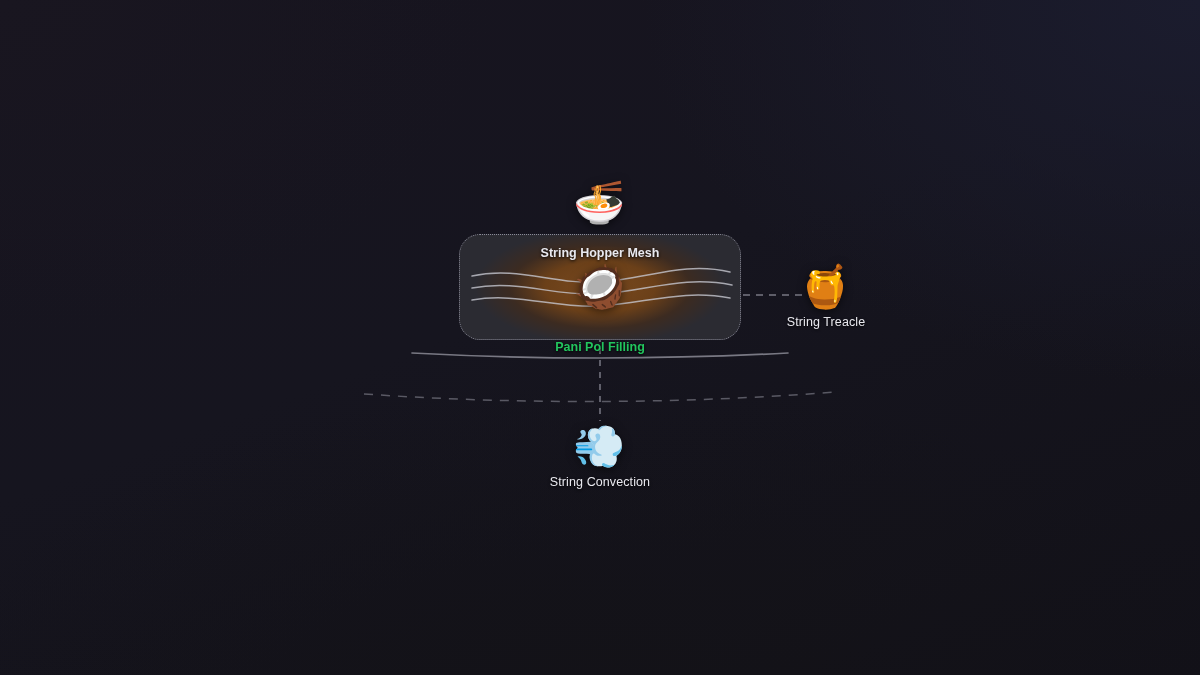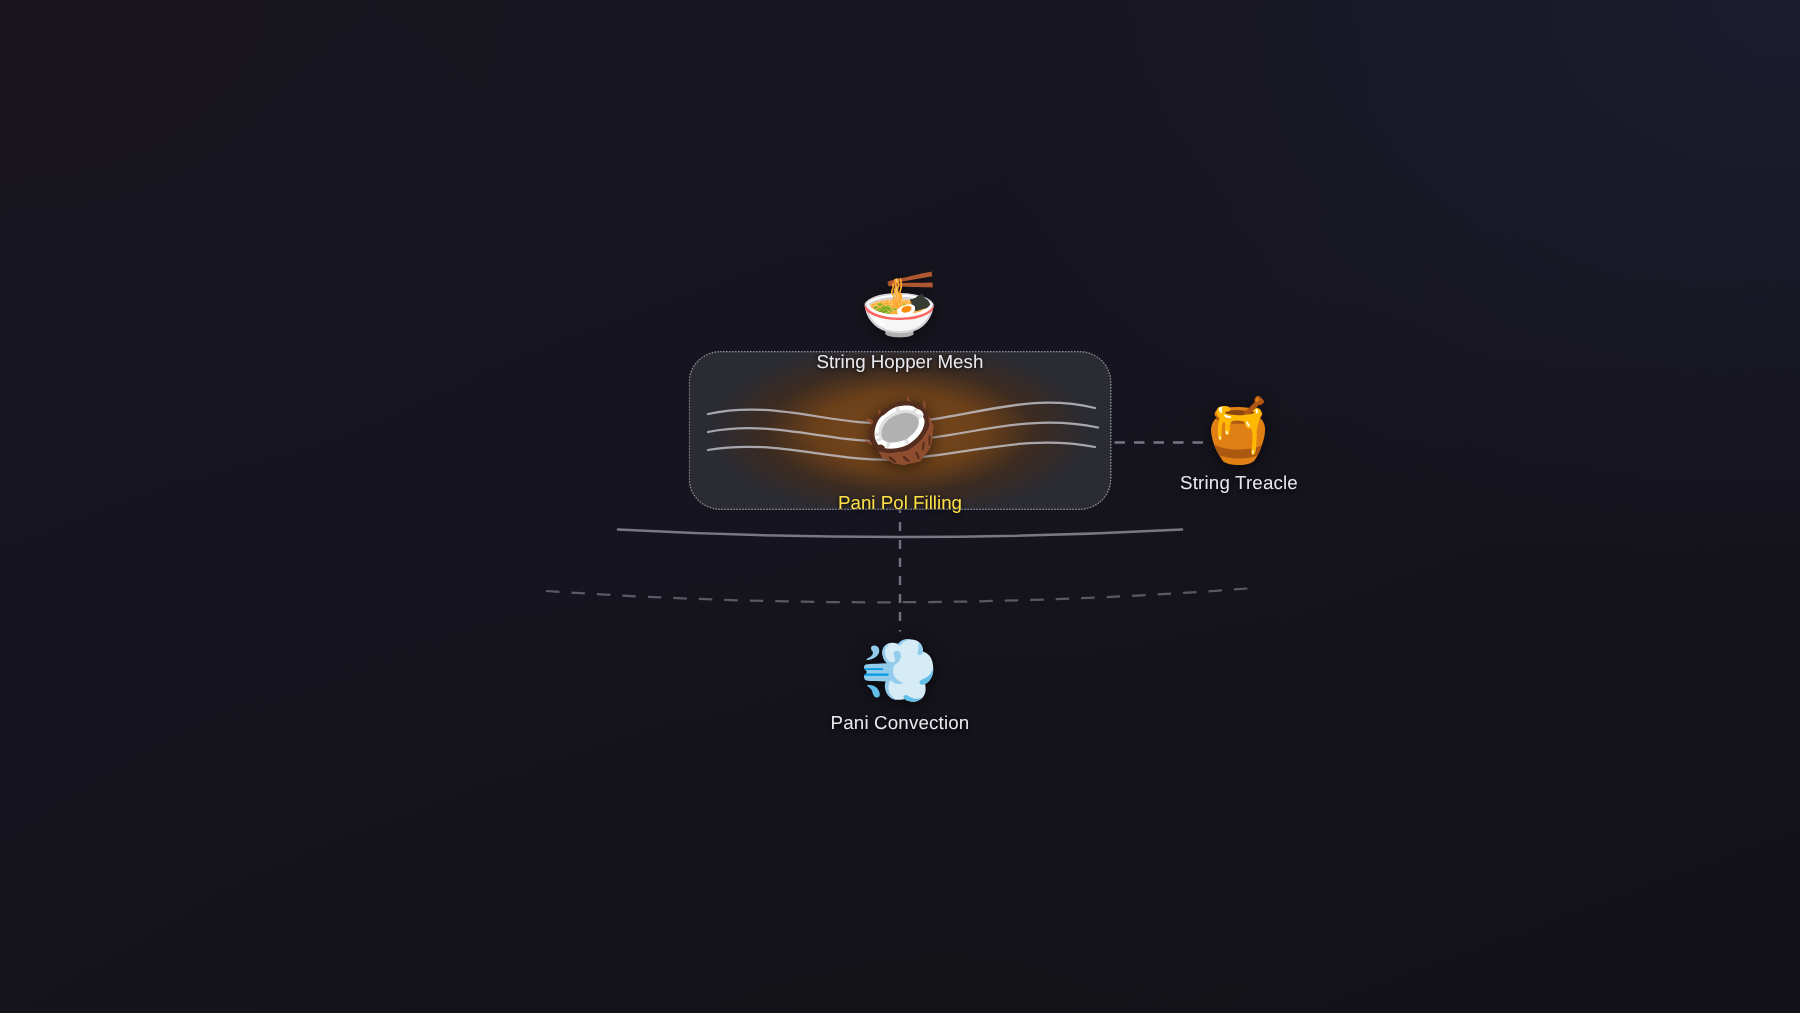--- a/index.html
+++ b/index.html
@@ -68,21 +68,21 @@
   
   #label-top {
     position:absolute; left:0; right:0; top:0;
     text-align:center;
     color:#e9e9ef; font-size:12.5px;
     text-shadow:0 1px 3px rgba(0,0,0,.9);
   }
   #label-bottom {
     position:absolute; left:0; right:0; top:0;
     text-align:center;
-    color:#fde047; font-size:12.5px;
+    color:#22c55e; font-size:12.5px;
     text-shadow:0 1px 3px rgba(0,0,0,.9);
   }
 
   
   #footer { position:absolute; left:0; right:0; bottom:0; height:120px; }
 </style>
 </head>
 <body>
 
 <div id="canvas"></div>
@@ -107,37 +107,37 @@
       <path d="M 12 53 C 58 44, 96 62, 141 59 C 186 56, 224 40, 272 50"></path>
       <path d="M 12 65 C 58 57, 96 74, 141 71 C 186 68, 224 54, 270 63"></path>
     </g>
   </svg>
 </div>
 
 <div class="node" id="node-pani-pol" style="left:560px; top:266px; width:80px;">
   <div class="node-emoji" style="font-size:42px;">🥥</div>
 </div>
 
-<div style="position:absolute; left:459px; top:234px; width:282px; height:82px; pointer-events:none;">
+<div style="position:absolute; left:459px; top:246px; width:282px; height:82px; pointer-events:none;font-weight:bold;">
   <div id="label-top" style="top:0px;">String Hopper Mesh</div>
   <div id="label-bottom" style="top:94px;">Pani Pol Filling</div>
 </div>
 
 <div class="node" id="node-string-hopper" style="left:560px; top:182px; width:80px;">
   <div class="node-emoji" style="font-size:42px;">🍜</div>
 </div>
 
 <div class="node" id="node-kithul-treacle" style="left:766px; top:266px; width:120px;">
   <div class="node-emoji" style="font-size:42px;">🍯</div>
   <div class="node-label">String Treacle</div>
 </div>
 
 <div class="node" id="node-steam-convection" style="left:520px; top:426px; width:160px;">
   <div class="node-emoji" style="font-size:42px;">💨</div>
-  <div class="node-label">Pani Convection</div>
+  <div class="node-label">String Convection</div>
 </div>
 
 <div id="footer">
   
 
   
 
   
 </div>
 

